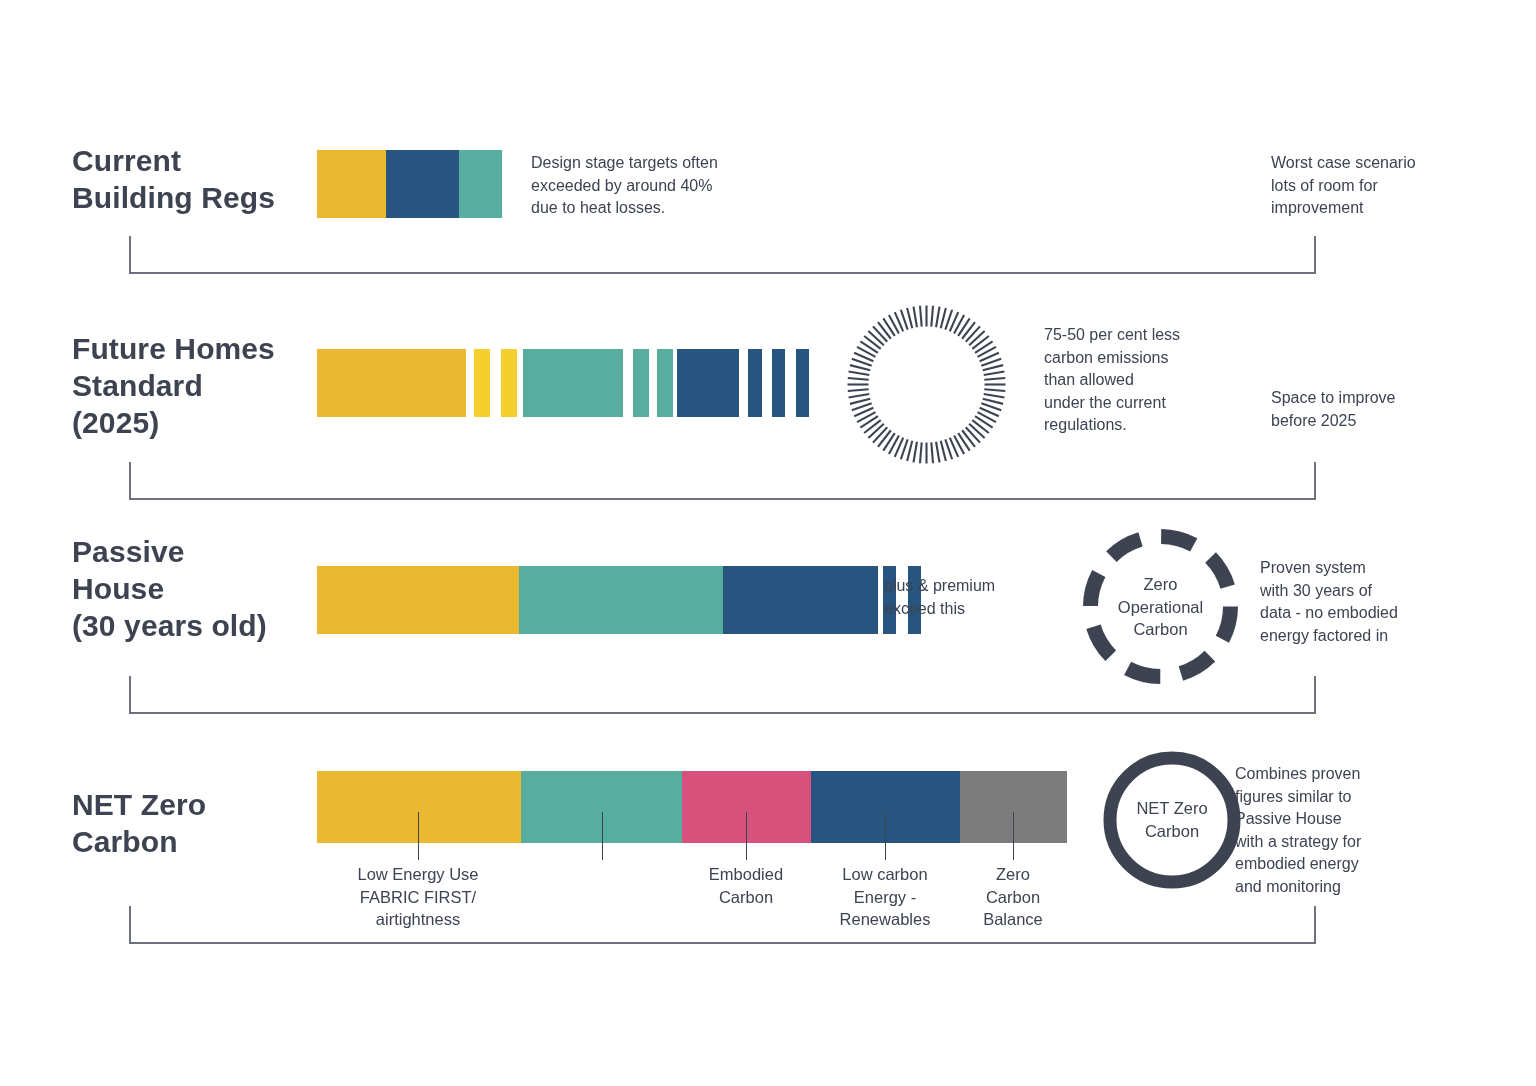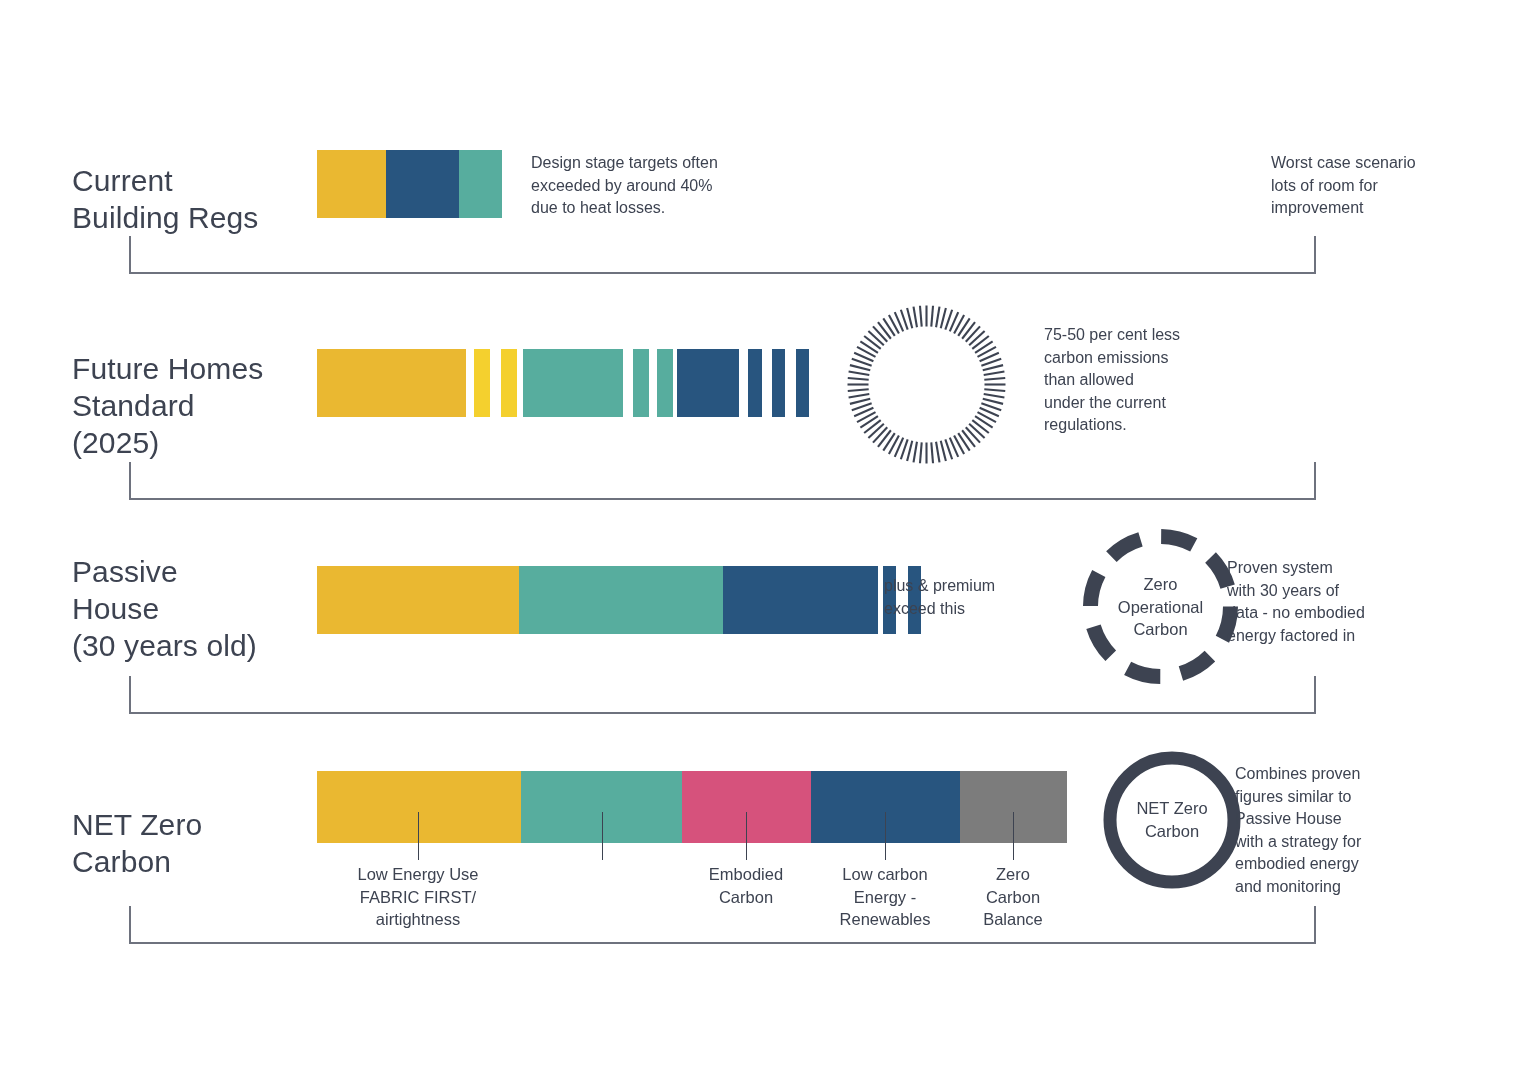--- a/index.html
+++ b/index.html
@@ -18,24 +18,23 @@
     background: #ffffff;
     overflow: hidden;
   }
 
   
   .row-title {
     position: absolute;
     font-size: 30px;
     line-height: 37px;
     color: #3d4351;
-    font-weight: 400;
+    font-weight: 700;
     letter-spacing: 0.1px;
     white-space: pre-line;
-    margin-top: 20px;
   }
 
   
   .bar-track {
     position: absolute;
     height: 68px;
   }
   .seg {
     position: absolute;
     top: 0;
@@ -215,20 +214,22 @@
         </g>
     </svg>
   </div>
 
   <div class="note" style="left:1044px; top:324px; width:200px;">75-50 per cent less
 carbon emissions
 than allowed
 under the current
 regulations.</div>
 
+  <div class="note" style="left:1271px; top:387px; width:200px;">Space to improve
+before 2025</div>
 
   <div class="bracket" style="left:129px; top:462px; width:1183px; height:36px;"></div>
 
   <div class="row-title" style="left:72px; top:533px; width:260px;">Passive
 House
 (30 years old)</div>
 
   <div class="bar-track" style="left:0; top:566px; width:1536px; height:68px;">
     <div class="seg" style="left:317px; width:202px; background:#eab831;"></div>
     <div class="seg" style="left:519px; width:204px; background:#57ad9e;"></div>
@@ -242,21 +243,21 @@
 
   <div class="circle-wrap" style="left:1079px; top:525px; width:163px; height:163px;">
     <svg width="163" height="163" viewBox="0 0 163 163" aria-hidden="true">
       <circle cx="81.5" cy="81.5" r="70" fill="none" stroke="#3d4351" stroke-width="15" stroke-dasharray="34 21" stroke-linecap="butt"></circle>
     </svg>
     <div class="circle-label" style="top:48px;">Zero
 Operational
 Carbon</div>
   </div>
 
-  <div class="note" style="left:1227px; top:557px; width:210px;">Proven system
+  <div class="note" style="left:1260px; top:557px; width:210px;">Proven system
 with 30 years of
 data - no embodied
 energy factored in</div>
 
   <div class="bracket" style="left:129px; top:676px; width:1183px; height:36px;"></div>
 
   <div class="row-title" style="left:72px; top:786px; width:240px;">NET Zero
 Carbon</div>
 
   <div class="bar-track" style="left:0; top:771px; width:1536px; height:72px;">

